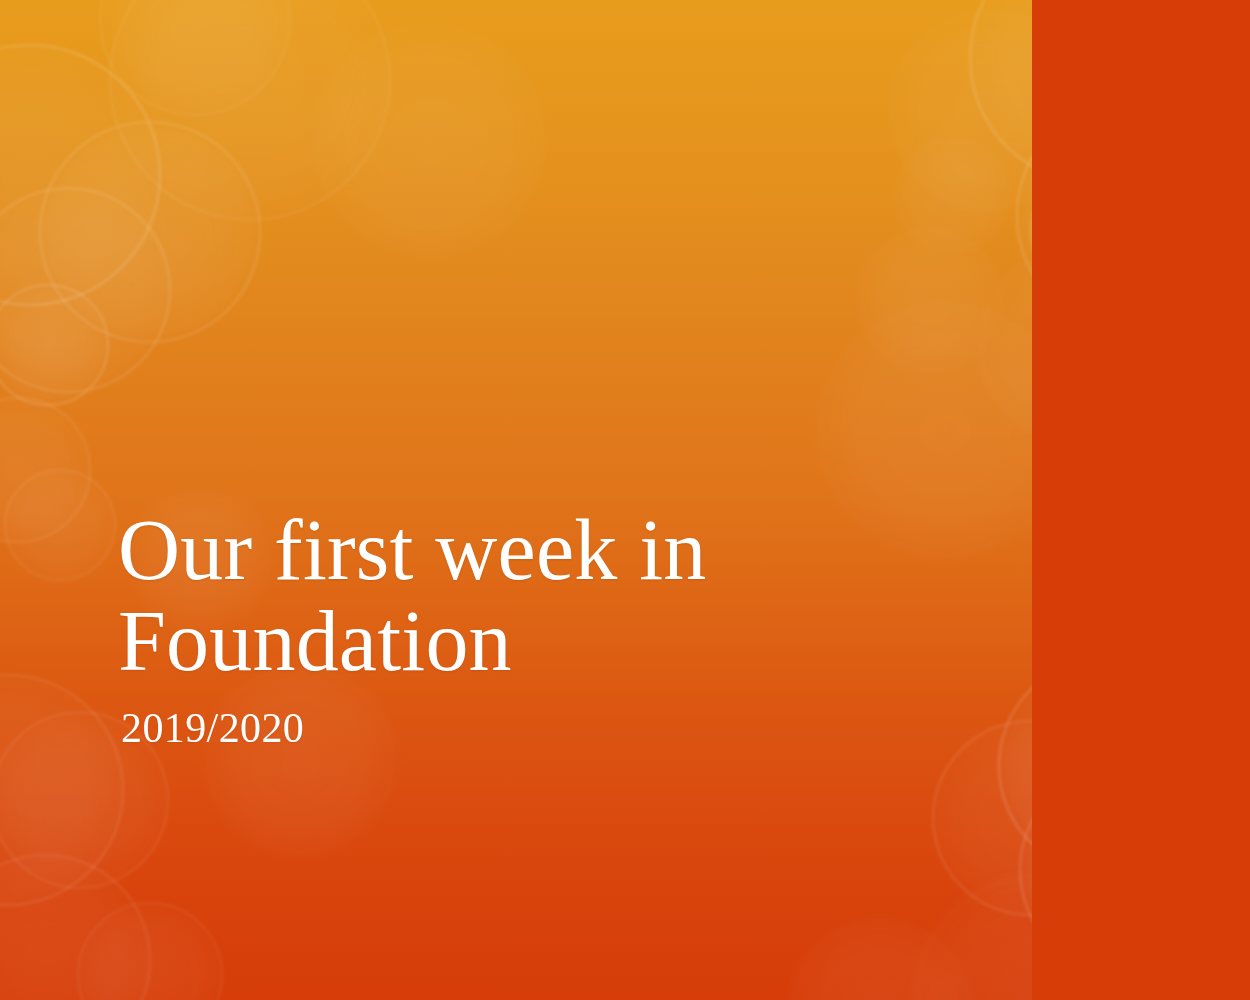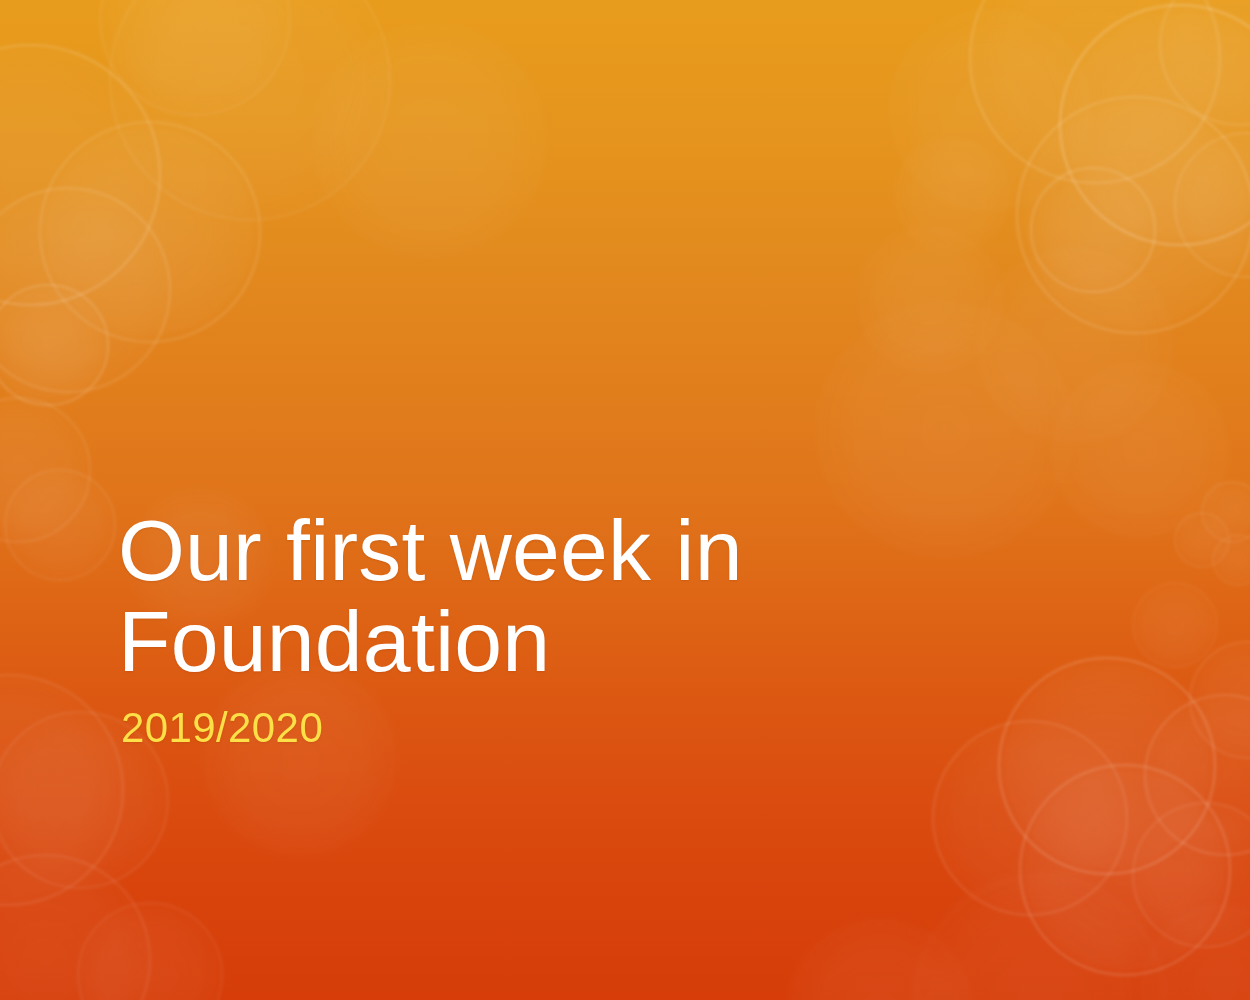--- a/index.html
+++ b/index.html
@@ -6,24 +6,24 @@
 
   html, body {
     width: 1250px;
     height: 1000px;
     overflow: hidden;
     background: #D63D07;
   }
 
   .slide {
     position: relative;
-    width: 1250px;
+    width: 1032px;
     height: 1000px;
     overflow: hidden;
-    font-family: Liberation Sans, sans-serif;
+    font-family: Liberation Serif, serif;
   }
 
   
   .slide-bg {
     position: absolute;
     inset: 0;
     background: linear-gradient(
       180deg,
       #E89C1C   0%,
       #E5941D  14%,
@@ -61,21 +61,21 @@
     font-weight: 300;
     line-height: 91px;
     letter-spacing: 0.2px;
     white-space: pre-line;
     text-shadow: 0 1px 2px rgba(120, 45, 5, 0.18);
   }
 
   .slide-subtitle {
     margin-top: 18px;
     margin-left: 3px;
-    color: #fde047;
+    color: #ffffff;
     font-size: 42px;
     font-weight: 400;
     line-height: 46px;
     letter-spacing: 0.4px;
     text-shadow: 0 1px 2px rgba(120, 45, 5, 0.15);
   }
 </style>
 </head>
 <body>
 

